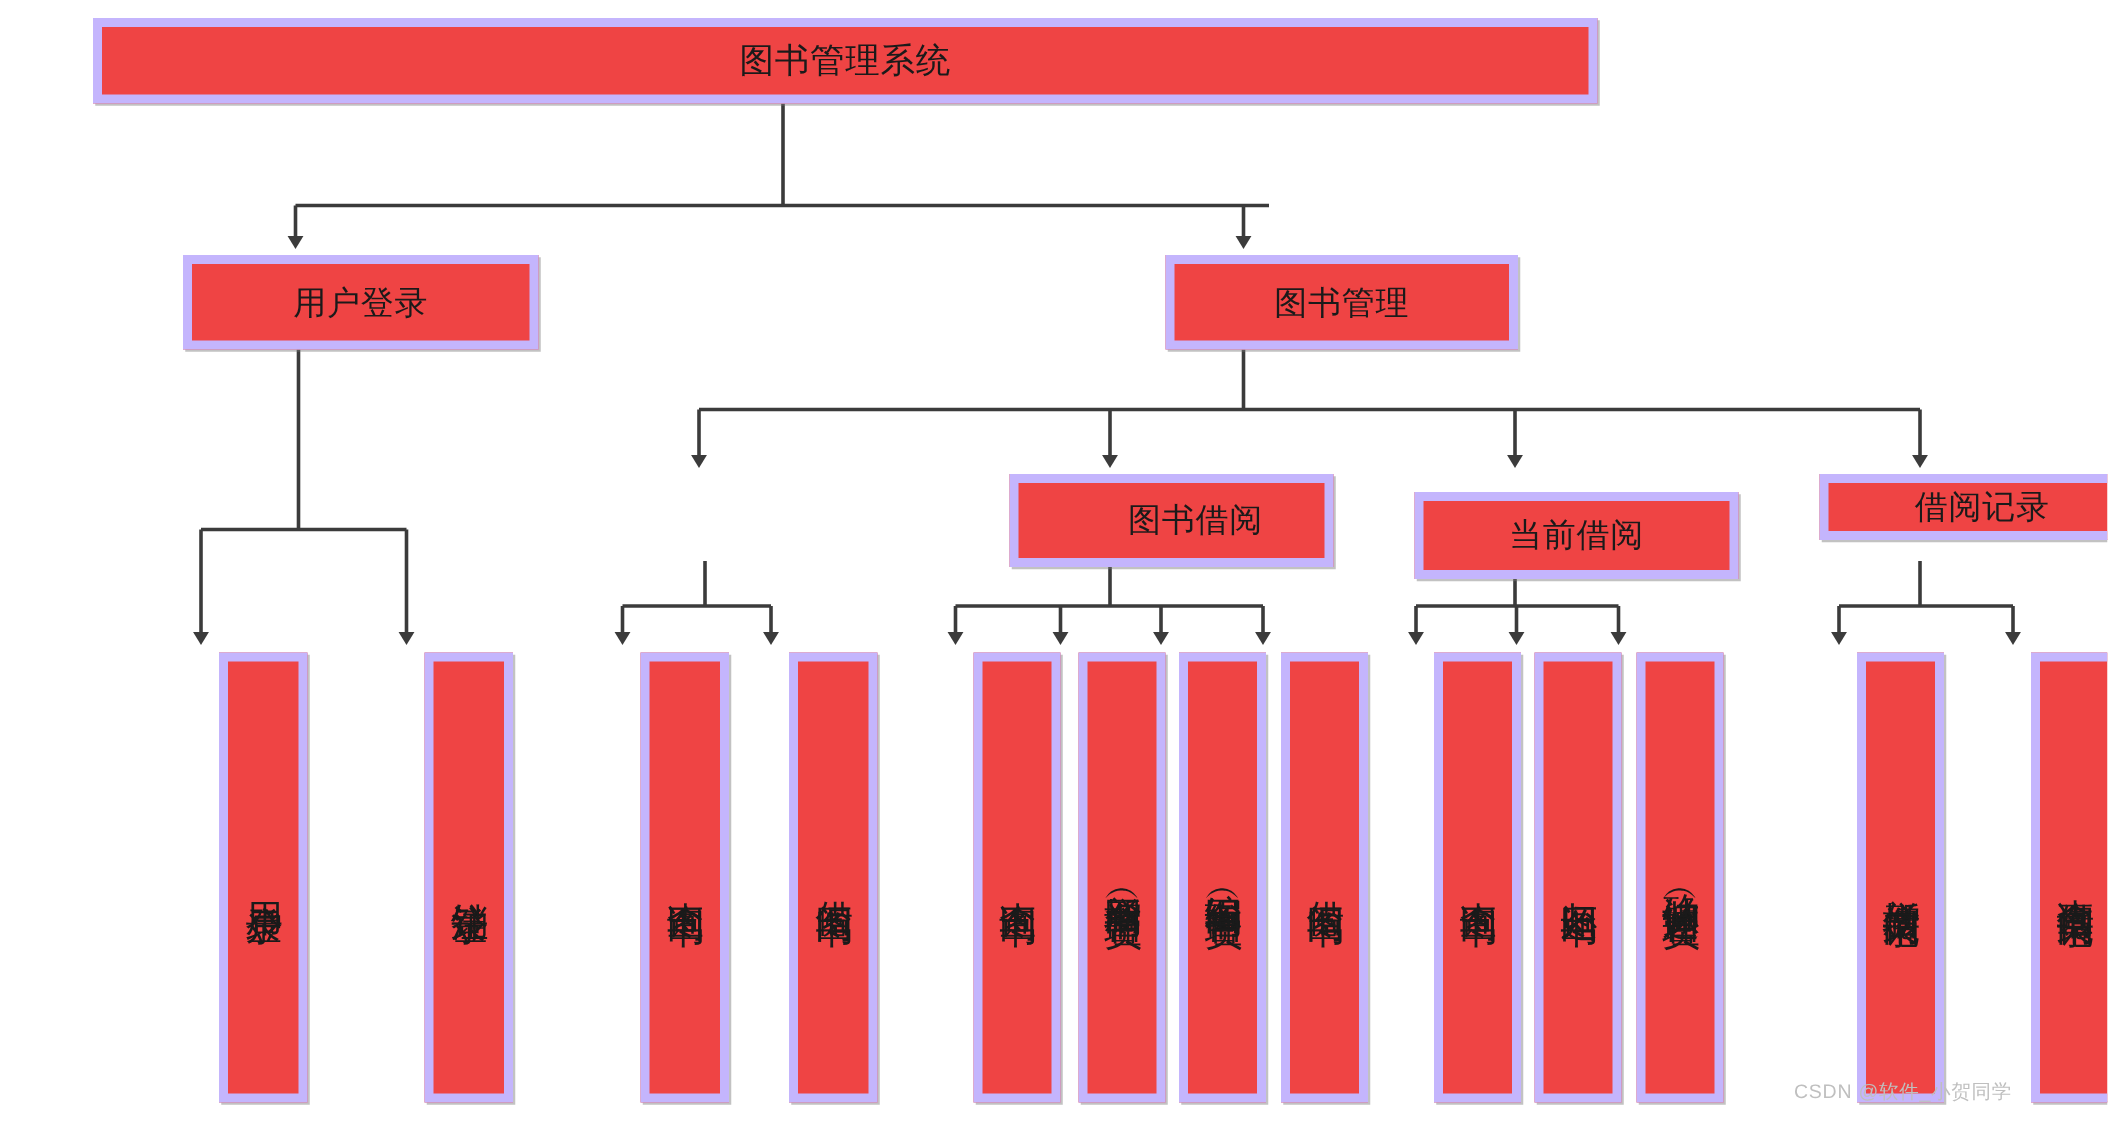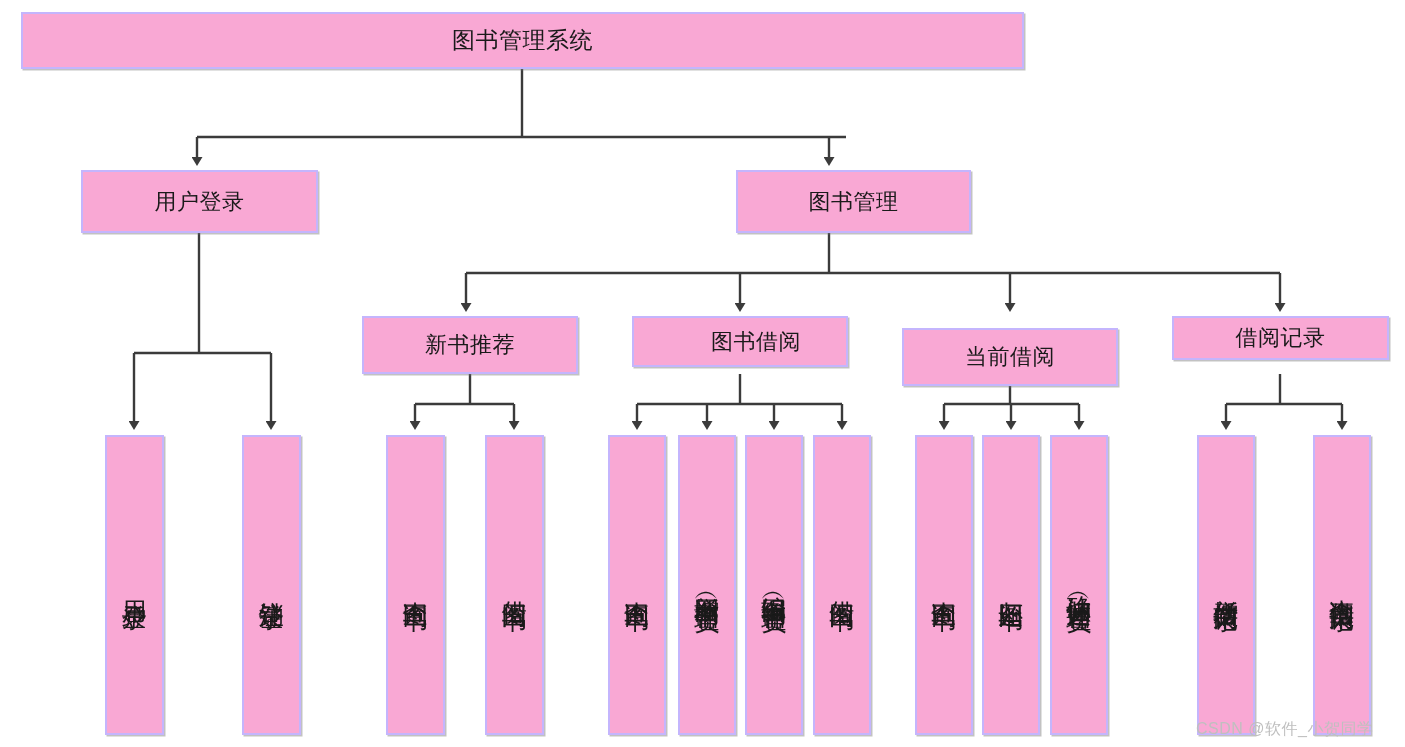--- a/index.html
+++ b/index.html
@@ -21,27 +21,28 @@
     position: absolute;
     left: 0;
     top: 0;
     width: 1405px;
     height: 747px;
     pointer-events: none;
   }
   .node {
     position: absolute;
     box-sizing: border-box;
-    border: 2px solid #c4b5fd;
-    background: #f9a8d4;
+    border: 6px solid #c4b5fd;
+    background: #ef4444;
     display: flex;
     align-items: center;
     justify-content: center;
     color: #1a1a1a;
     box-shadow: 1.5px 1.5px 0 rgba(120,120,120,0.45);
+    margin-left: 41px;
   }
   .node .label {
     display: block;
     text-align: center;
     line-height: 1.18;
     color: #1a1a1a;
   }
   
   .node.horiz .label {
     writing-mode: horizontal-tb;
@@ -58,21 +59,21 @@
     writing-mode: vertical-rl;
     text-orientation: upright;
     font-size: 25px;
     line-height: 1.05;
     letter-spacing: 2px;
     max-height: 285px;
   }
   .watermark {
     position: absolute;
     color: #bfbfbf;
-    font-size: 16px;
+    font-size: 13px;
     white-space: nowrap;
     letter-spacing: 0.5px;
   }
 </style>
 </head>
 <body>
 
 <div id="canvas">
 
   <svg class="edges" viewBox="0 0 1405 747" xmlns="http://www.w3.org/2000/svg">
@@ -142,25 +143,22 @@
   </div>
 
   <div class="node horiz" style="left:81px; top:170px; width:237px; height:63px;">
     <span class="label">用户登录</span>
   </div>
 
   <div class="node horiz" style="left:736px; top:170px; width:235px; height:63px;">
     <span class="label">图书管理</span>
   </div>
 
-  <div class="node horiz" style="left:362px; top:316px; width:216px; height:58px;">
-    <span class="label">新书推荐</span>
-  </div>
-
-  <div class="node horiz" style="left:632px; top:316px; width:216px; height:51px;padding-left:32px;">
+
+  <div class="node horiz" style="left:632px; top:316px; width:216px; height:62px;padding-left:32px;">
     <span class="label">图书借阅</span>
   </div>
 
   <div class="node horiz" style="left:902px; top:328px; width:216px; height:58px;">
     <span class="label">当前借阅</span>
   </div>
 
   <div class="node horiz" style="left:1172px; top:316px; width:217px; height:44px;">
     <span class="label">借阅记录</span>
   </div>

